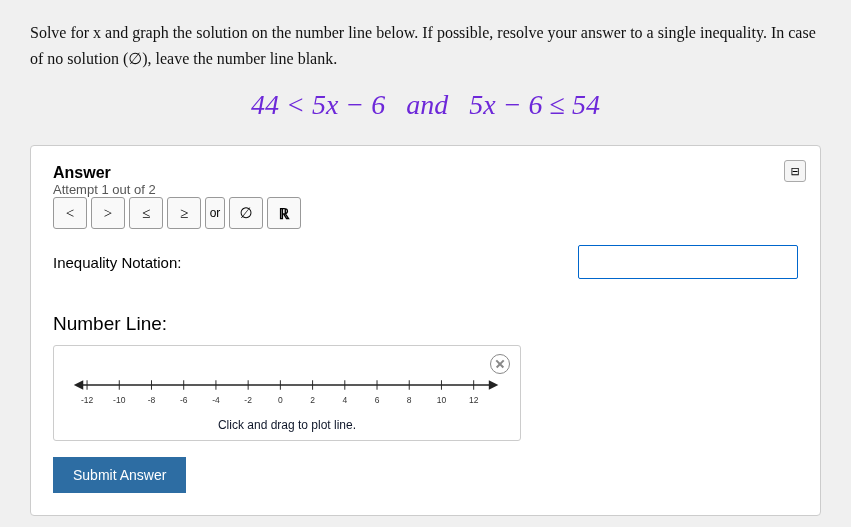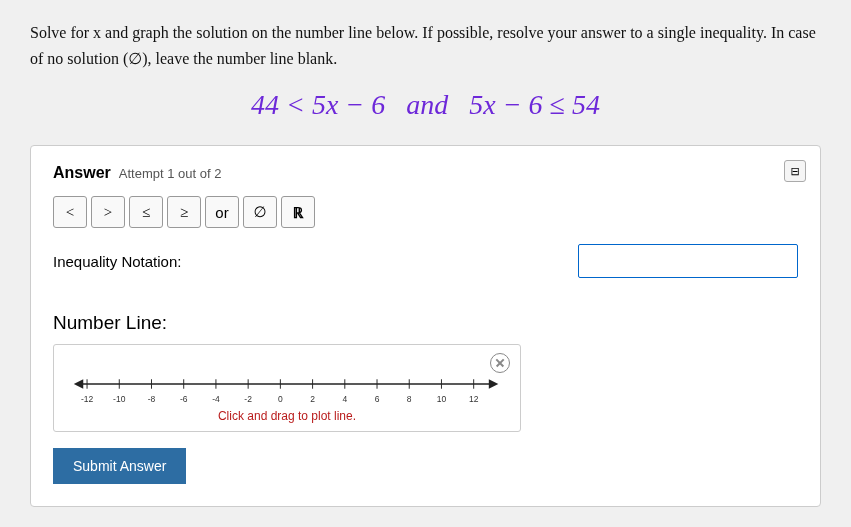--- a/index.html
+++ b/index.html
@@ -34,22 +34,22 @@
     .answer-section {
       background: #fff;
       border: 1px solid #ccc;
       border-radius: 4px;
       padding: 18px 22px 22px 22px;
       position: relative;
     }
     .answer-header {
       display: flex;
       align-items: baseline;
-      gap: 8px;
-      margin-bottom: 14px;
+      margin-bottom: 0;
+      flex-direction: column;
     }
     .answer-label {
       font-weight: bold;
       font-size: 16px;
       font-family: Arial, sans-serif;
     }
     .attempt-text {
       font-size: 13px;
       color: #555;
       font-family: Arial, sans-serif;
@@ -83,22 +83,22 @@
       height: 32px;
       font-size: 15px;
       cursor: pointer;
       display: flex;
       align-items: center;
       justify-content: center;
       font-family: Georgia, serif;
     }
     .sym-btn.or-btn {
       font-family: Arial, sans-serif;
-      font-size: 15px;
-      width: 34px;
+      font-size: 12px;
+      width: 20px;
     }
     .sym-btn.r-btn {
       font-family: Arial, sans-serif;
       font-weight: bold;
     }
     .inequality-row {
       display: flex;
       align-items: center;
       gap: 12px;
       margin-bottom: 18px;
@@ -157,23 +157,23 @@
     .cancel-icon::before { transform: rotate(45deg); }
     .cancel-icon::after { transform: rotate(-45deg); }
     .number-line-svg-area {
       width: 100%;
       height: 50px;
       position: relative;
     }
     .click-drag-text {
       text-align: center;
       font-size: 12px;
-      color: #b91c1c;
-      font-family: Arial, sans-serif;
-      margin-top: 0;
+      color: #0f172a;
+      font-family: Arial, sans-serif;
+      margin-top: 8px;
     }
     .submit-btn {
       margin-top: 16px;
       background: #2d6da3;
       color: #fff;
       border: none;
       border-radius: 0;
       padding: 10px 20px;
       font-size: 14px;
       font-family: Arial, sans-serif;

